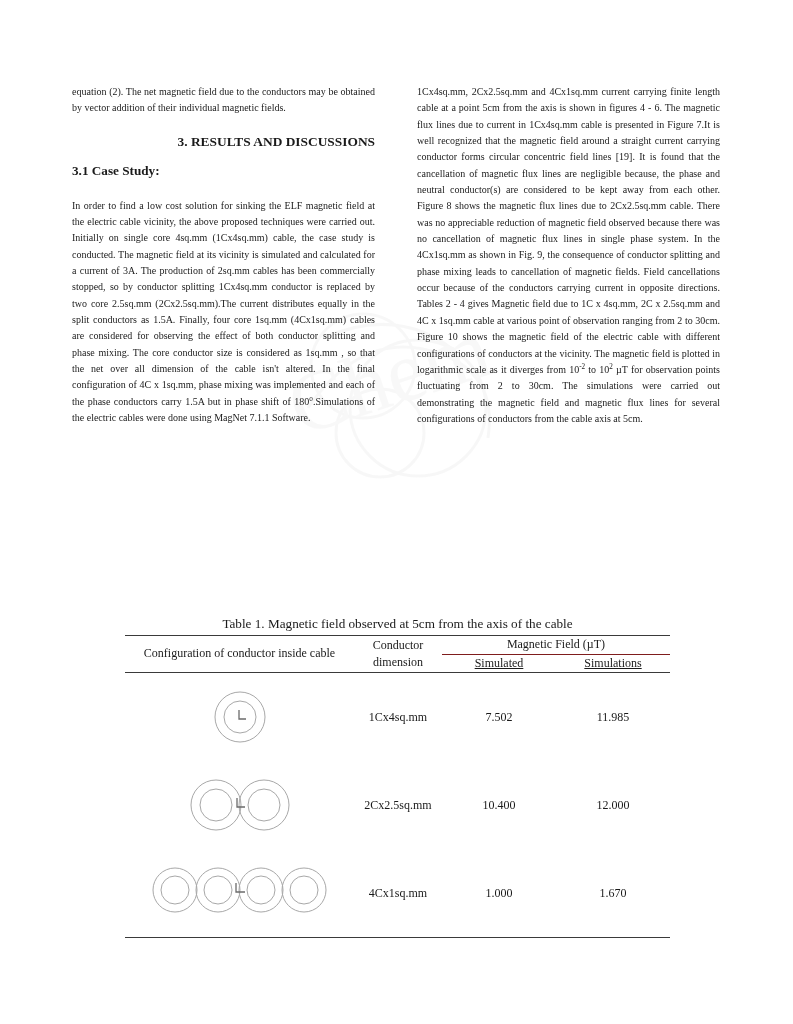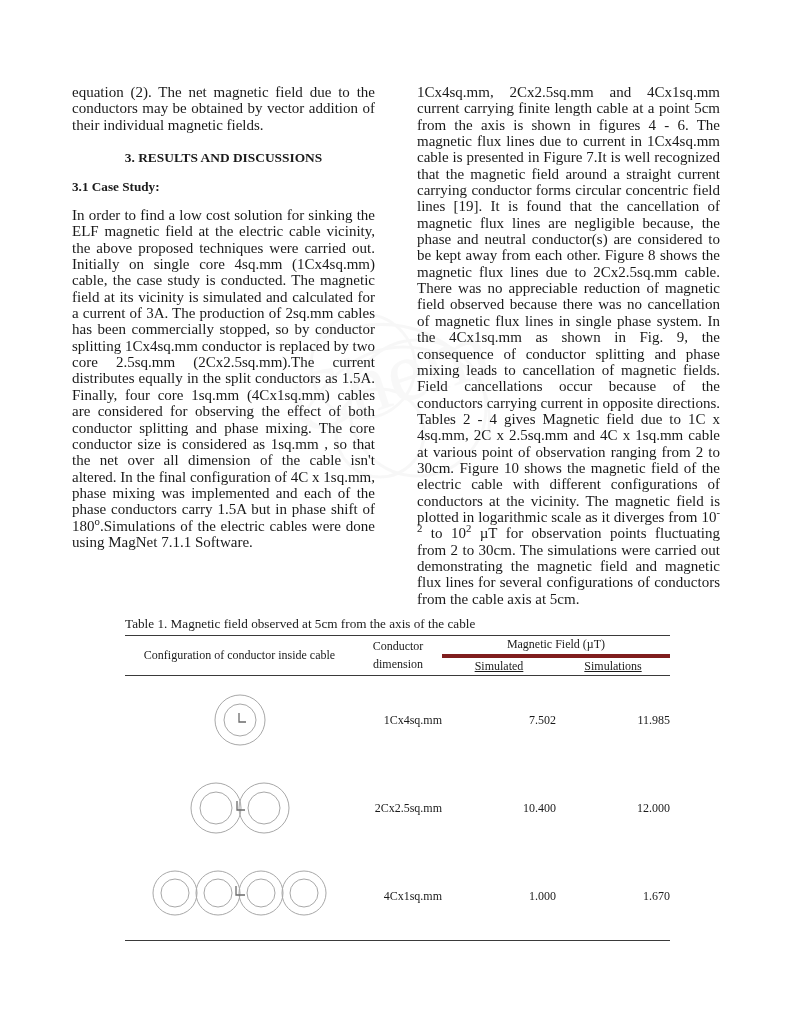--- a/index.html
+++ b/index.html
@@ -43,84 +43,84 @@
   }
   .col {
     width: 303px;
     float: left;
   }
   .col.left  { margin-right: 42px; }
   .col.right { }
 
   p.body {
     margin: 0 0 11px 0;
-    font-size: 15px;
+    font-size: 10px;
     line-height: 16.35px;
     text-align: justify;
     text-justify: inter-word;
     hyphens: none;
   }
   p.body.tight { margin-bottom: 0; }
   p.body.gap   { margin-bottom: 16px; }
 
   h2.section {
     margin: 17px 0 13px 0;
     font-size: 13.4px;
     line-height: 16px;
     font-weight: bold;
-    text-align: center;
+    text-align: right;
   }
   h3.subsection {
-    margin: 0 0 12px 0;
+    margin: 0 0 19px 0;
     font-size: 13.2px;
     line-height: 16px;
     font-weight: bold;
     text-align: left;
   }
 
   sup.deg { font-size: 0.72em; vertical-align: super; line-height: 0; }
   sup.exp { font-size: 0.72em; vertical-align: super; line-height: 0; }
 
   
   .table-block {
     position: absolute;
     left: 125px;
     top: 616px;
     width: 545px;
     z-index: 2;
   }
   .table-caption {
     font-size: 13.2px;
     line-height: 16px;
-    text-align: left;
+    text-align: center;
     margin-bottom: 3px;
     white-space: nowrap;
   }
   table.data {
     width: 545px;
     border-collapse: collapse;
     font-size: 12px;
   }
   table.data th,
   table.data td {
     padding: 0;
     font-weight: normal;
     vertical-align: middle;
     text-align: center;
   }
   .rule-top    { border-top: 1.1px solid #3a3a3a; }
   .rule-bottom { border-bottom: 1.1px solid #3a3a3a; }
-  .rule-thin   { border-bottom: 4px solid #7f1d1d; }
+  .rule-thin   { border-bottom: 1px solid #7f1d1d; }
 
   .hdr-cfg  { width: 229px; line-height: 17.5px; padding: 4px 4px 5px 4px; }
   .hdr-dim  { width: 88px;  line-height: 17.5px; padding: 4px 2px 5px 2px; }
   .hdr-mf   { width: 228px; line-height: 17.5px; padding: 4px 2px 3px 2px; }
   .hdr-sub  { line-height: 17.5px; padding: 2px 2px 5px 2px; text-decoration: underline; }
 
-  tr.datarow td { height: 88px; text-align: right; }
+  tr.datarow td { height: 88px; }
   td.cfg-cell { width: 229px; }
   td.dim-cell { width: 88px; }
   td.val-cell { width: 114px; }
 
   .diagram { display: block; margin: 0 auto; }
 
   .clearfix::after { content: ""; display: table; clear: both; }
 </style>
 </head>
 <body>

